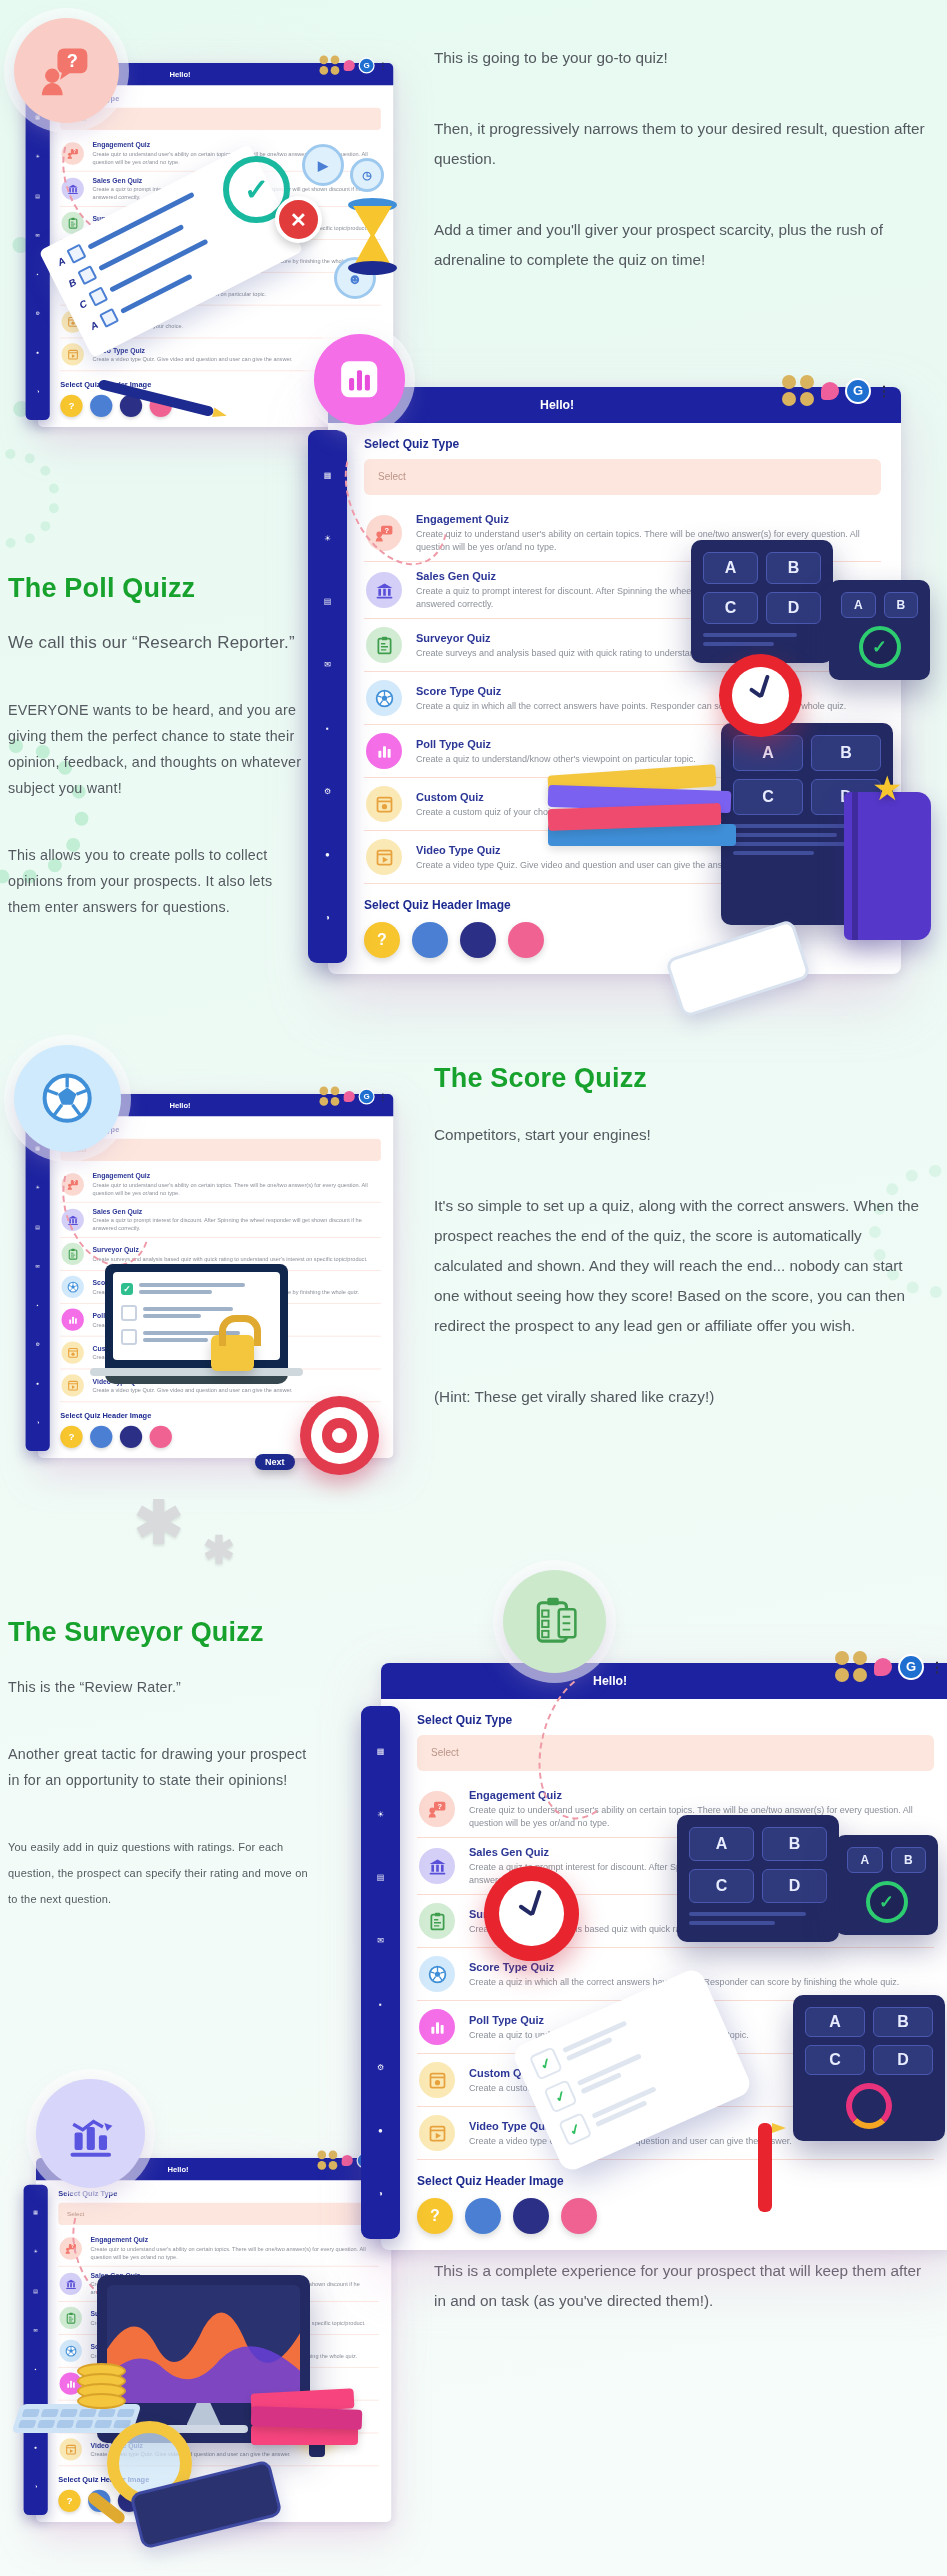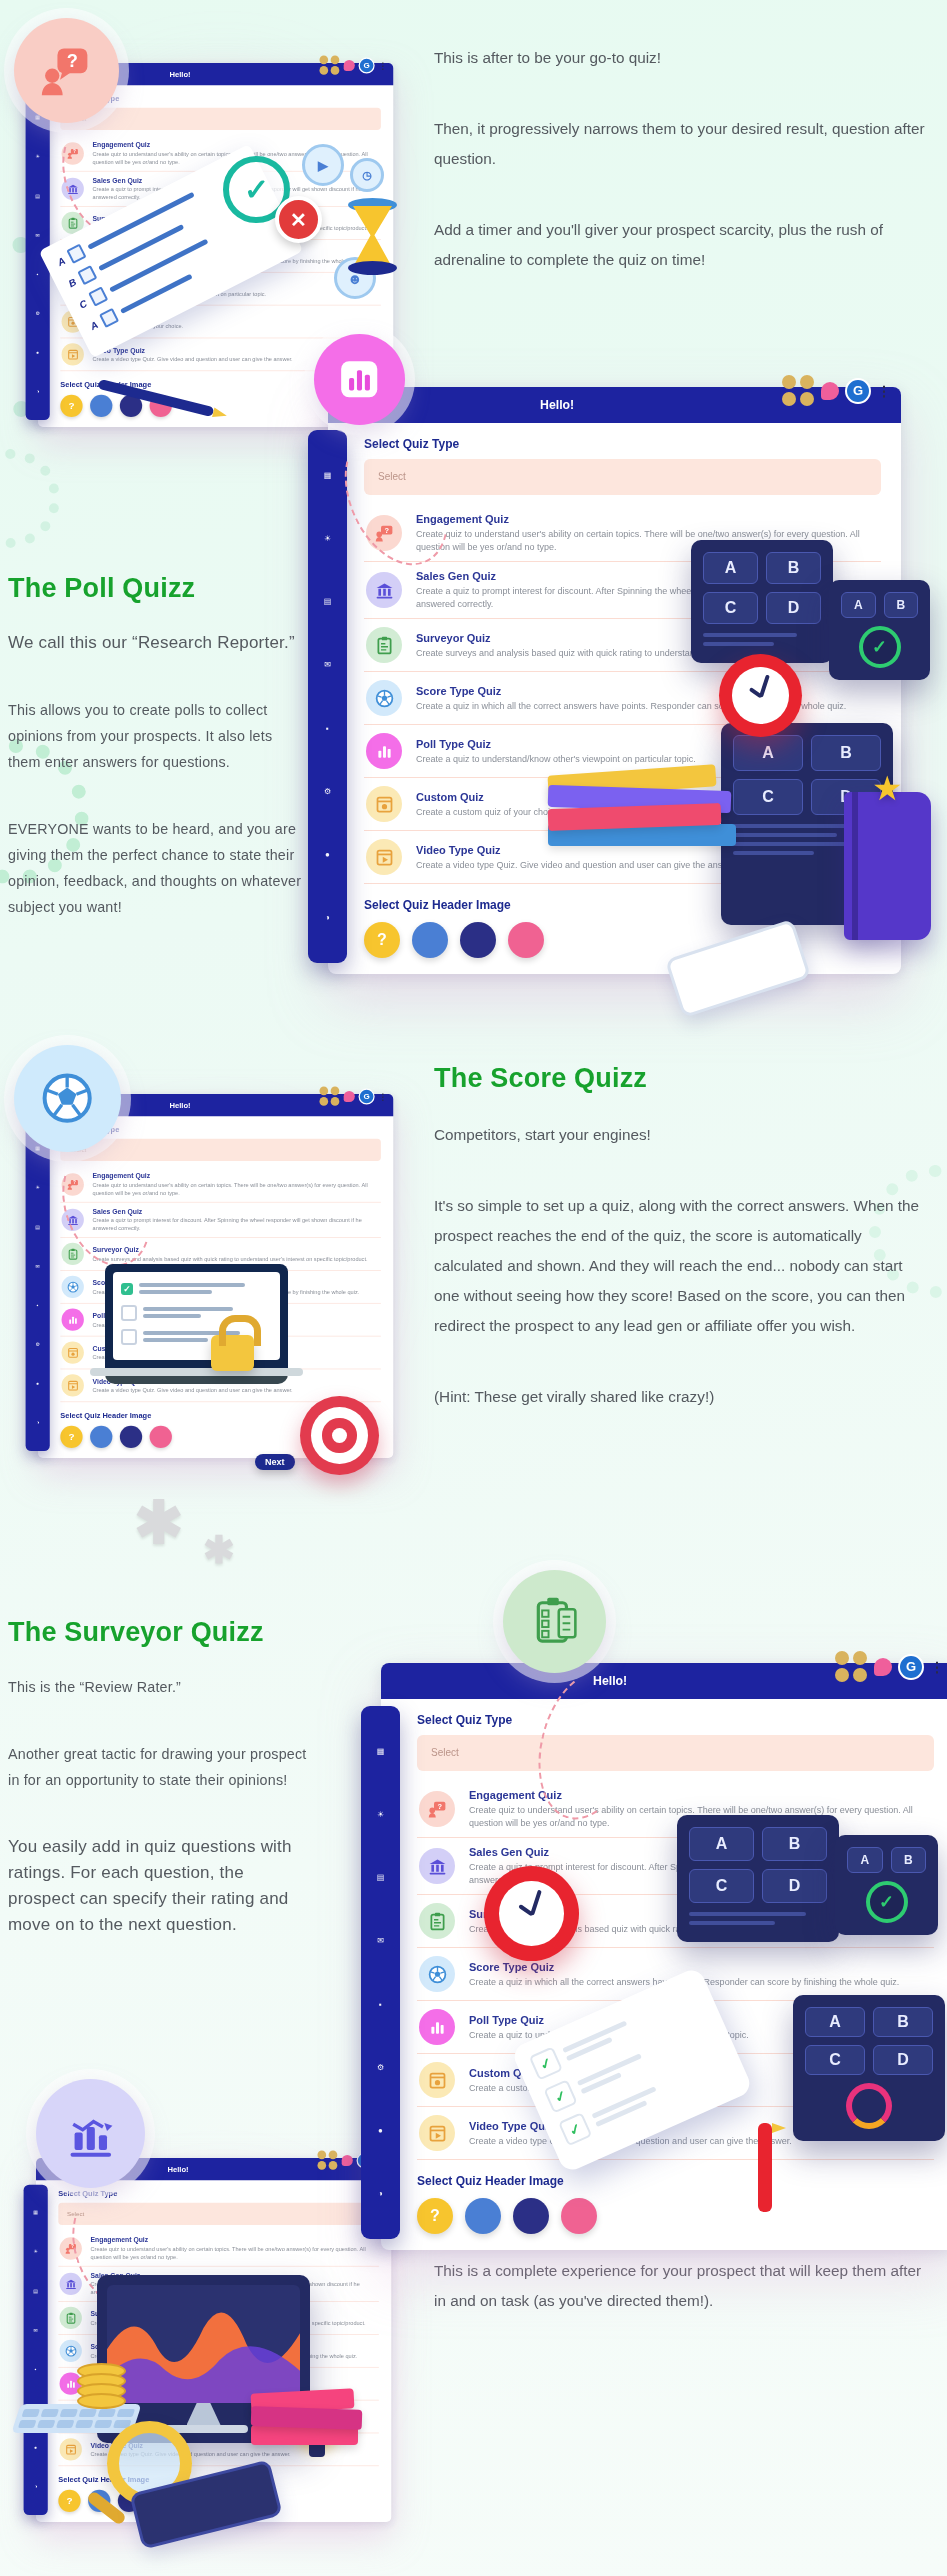--- a/index.html
+++ b/index.html
@@ -327,30 +327,30 @@
     <div class="deco chip" style="left:344px;top:150px;width:28px;height:28px;font-size:11px;">◷</div>
     <div class="deco chip" style="left:328px;top:249px;width:36px;height:36px;font-size:15px;">☻</div>
     <div class="deco hourglass" style="left:338px;top:190px;">
       <div class="cap" style="top:0;"></div>
         <div class="sand"></div>
         <div class="cap" style="bottom:0;background:#1d2a8f;"></div>
     </div>
     <div class="deco pencil" style="left:91px;top:308px;width:118px;transform:rotate(14deg);"></div>
   </div>
   <div class="txt" style="left:434px;top:43px;width:492px;">
-    <p>This is after to be your go-to quiz!</p>
+    <p>This is going to be your go-to quiz!</p>
     <p>Then, it progressively narrows them to your desired result, question after question.</p>
     <p>Add a timer and you'll giver your prospect scarcity, plus the rush of adrenaline to complete the quiz on time!</p>
   </div>
 
   <div class="txt alt" style="left:8px;top:573px;width:296px;">
     <h2>The Poll Quizz</h2>
     <p style="font-size:17px;line-height:26px;">We call this our “Research Reporter.”</p>
+    <p style="font-size:14.3px;line-height:26px;">EVERYONE wants to be heard, and you are giving them the perfect chance to state their opinion, feedback, and thoughts on whatever subject you want!</p>
     <p style="font-size:14.3px;line-height:26px;">This allows you to create polls to collect opinions from your prospects. It also lets them enter answers for questions.</p>
-    <p style="font-size:14.3px;line-height:26px;">EVERYONE wants to be heard, and you are giving them the perfect chance to state their opinion, feedback, and thoughts on whatever subject you want!</p>
   </div>
   <div class="illo" style="left:296px;top:328px;width:650px;height:681px;">
     <div class="glow" style="left:79px;top:118px;width:513px;height:474px;"></div>
     <div class="badge" style="left:18px;top:6px;width:91px;height:91px;background:#f46ee8;">
       <svg viewBox="0 0 100 100">
           <rect x="18" y="18" width="64" height="64" rx="14" fill="#fff"></rect>
           <rect x="32" y="48" width="9" height="22" rx="3" fill="#e84ddc"></rect>
           <rect x="46" y="34" width="9" height="36" rx="3" fill="#e84ddc"></rect>
           <rect x="60" y="42" width="9" height="28" rx="3" fill="#e84ddc"></rect>
         </svg>
@@ -734,21 +734,21 @@
     <h2>The Score Quizz</h2>
     <p>Competitors, start your engines!</p>
     <p>It's so simple to set up a quiz, along with the correct answers. When the prospect reaches the end of the quiz, the score is automatically calculated and shown. And they will reach the end... nobody can start one without seeing how they score! Based on the score, you can then redirect the prospect to any lead gen or affiliate offer you wish.</p>
     <p>(Hint: These get virally shared like crazy!)</p>
   </div>
 
   <div class="txt alt" style="left:8px;top:1617px;width:302px;">
     <h2>The Surveyor Quizz</h2>
     <p style="font-size:14.3px;line-height:26px;">This is the “Review Rater.”</p>
     <p style="font-size:14.3px;line-height:26px;">Another great tactic for drawing your prospect in for an opportunity to state their opinions!</p>
-    <p style="font-size:17px;line-height:26px;">You easily add in quiz questions with ratings. For each question, the prospect can specify their rating and move on to the next question.</p>
+    <p style="font-size:11px;line-height:26px;">You easily add in quiz questions with ratings. For each question, the prospect can specify their rating and move on to the next question.</p>
   </div>
   <div class="illo" style="left:294px;top:1570px;width:652px;height:647px;">
     <div class="glow" style="left:118px;top:138px;width:474px;height:434px;"></div>
     <div class="badge" style="left:209px;top:0px;width:103px;height:103px;background:#cde9cc;">
       <svg viewBox="0 0 100 100">
           <rect x="24" y="20" width="44" height="60" rx="6" fill="none" stroke="#3f9e4d" stroke-width="5"></rect>
           <rect x="38" y="12" width="18" height="12" rx="3" fill="#3f9e4d"></rect>
           <rect x="30" y="32" width="10" height="10" fill="none" stroke="#3f9e4d" stroke-width="3"></rect>
           <rect x="30" y="48" width="10" height="10" fill="none" stroke="#3f9e4d" stroke-width="3"></rect>
           <rect x="30" y="64" width="10" height="10" fill="none" stroke="#3f9e4d" stroke-width="3"></rect>

